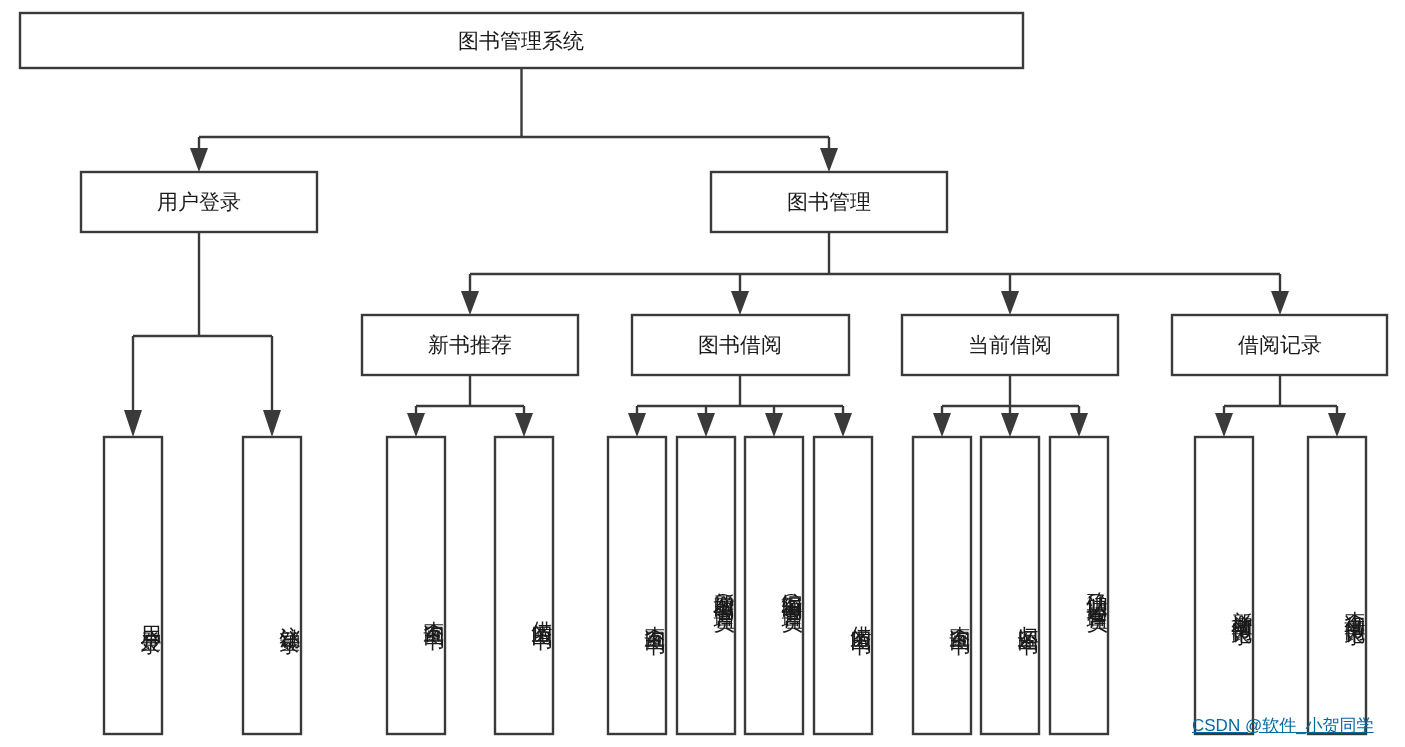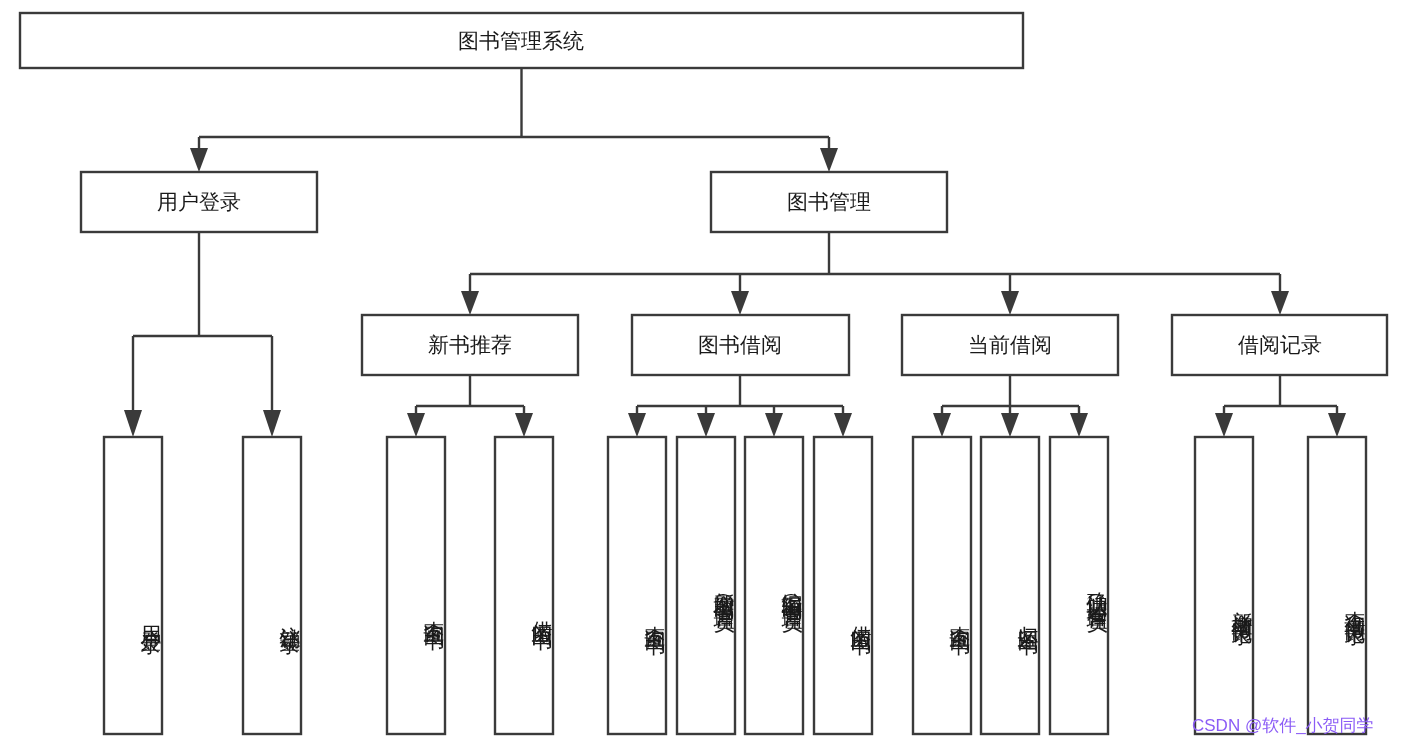--- a/index.html
+++ b/index.html
@@ -65,23 +65,24 @@
     justify-content: center;
     pointer-events: none;
     user-select: none;
   }
   .watermark {
     position: absolute;
     left: 1192px;
     top: 714px;
     font-family: "Liberation Sans", "DejaVu Sans", sans-serif;
     font-size: 17px;
-    color: #8b5cf6;
+    color: #0369a1;
     white-space: pre;
     user-select: none;
+    text-decoration: underline;
   }
 </style>
 </head>
 <body>
 
 <div id="diagram-root">
 
   <svg id="flow-svg" viewBox="0 0 1405 747">
 
     <g>

